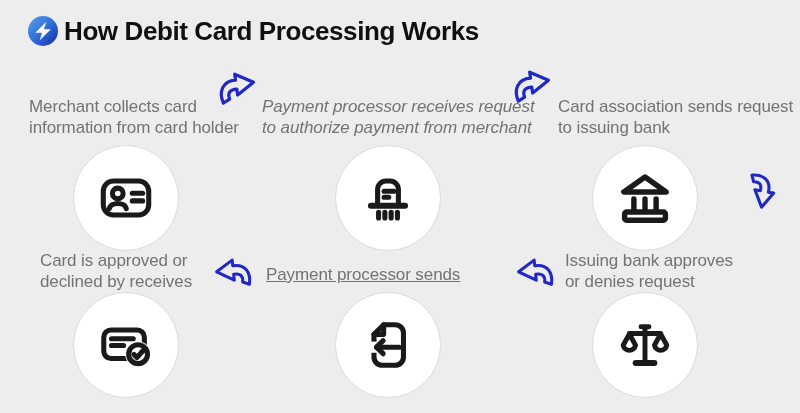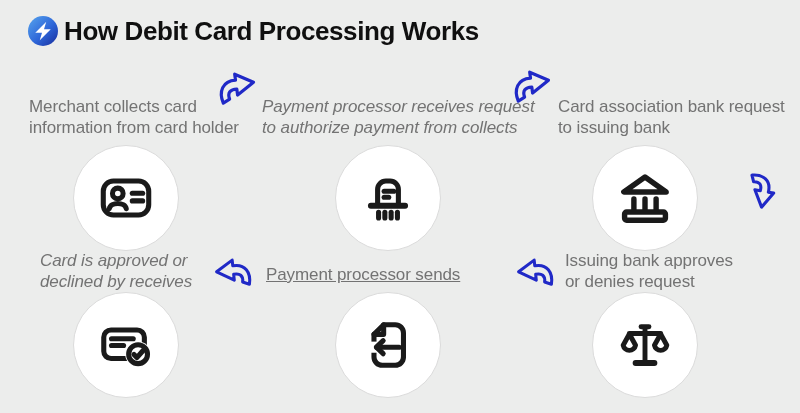--- a/index.html
+++ b/index.html
@@ -11,21 +11,21 @@
   .title{position:absolute;left:64px;top:16px;font-size:26px;font-weight:700;
          color:#101010;letter-spacing:-0.4px;white-space:nowrap;text-align:center;}
 
   
   .step-text{position:absolute;font-size:17px;line-height:21px;color:#737373;
              letter-spacing:-0.1px;}
   .step-text div{white-space:nowrap;}
   #t1{left:29px;top:96px;}
   #t2{left:262px;top:96px;font-style:italic;}
   #t3{left:558px;top:96px;}
-  #t6{left:40px;top:250px;font-style:italic;}
+  #t6{left:40px;top:250px;}
   #t5{left:266px;top:264px;text-decoration:underline;}
   #t4{left:565px;top:250px;}
 
   
   .circle{position:absolute;width:106px;height:106px;border-radius:50%;
           background:#FFFFFF;border:1px solid #DBDBDB;box-sizing:border-box;
           display:flex;align-items:center;justify-content:center;}
   #c1{left:73px;top:145px;}
   #c2{left:335px;top:145px;}
   #c3{left:592px;top:145px;}
@@ -61,24 +61,24 @@
     <polygon points="14.6,4.6 5.8,13.4 11.2,13.4 9.4,19.4 18.2,10.6 12.8,10.6" fill="#ffffff"></polygon>
   </svg>
   <div class="title">How Debit Card Processing Works</div>
 
   <div class="step-text" id="t1">
     <div>Merchant collects card</div>
     <div>information from card holder</div>
   </div>
   <div class="step-text" id="t2">
     <div>Payment processor receives request</div>
-    <div>to authorize payment from collects</div>
+    <div>to authorize payment from merchant</div>
   </div>
   <div class="step-text" id="t3">
-    <div>Card association bank request</div>
+    <div>Card association sends request</div>
     <div>to issuing bank</div>
   </div>
 
   <div class="step-text" id="t6">
     <div>Card is approved or</div>
     <div>declined by receives</div>
   </div>
   <div class="step-text" id="t5">
     <div>Payment processor sends</div>
   </div>

